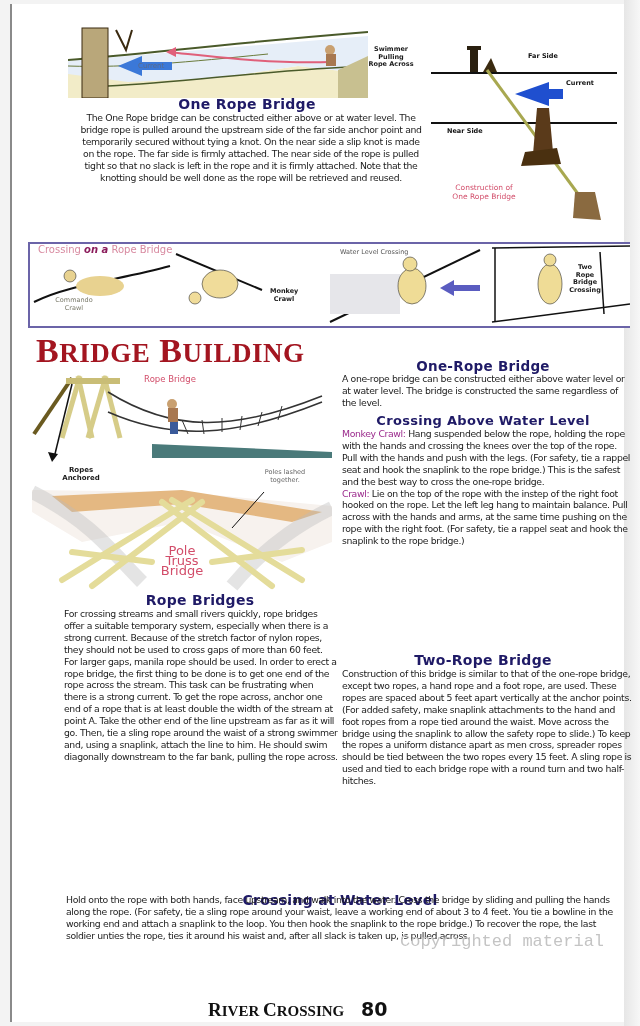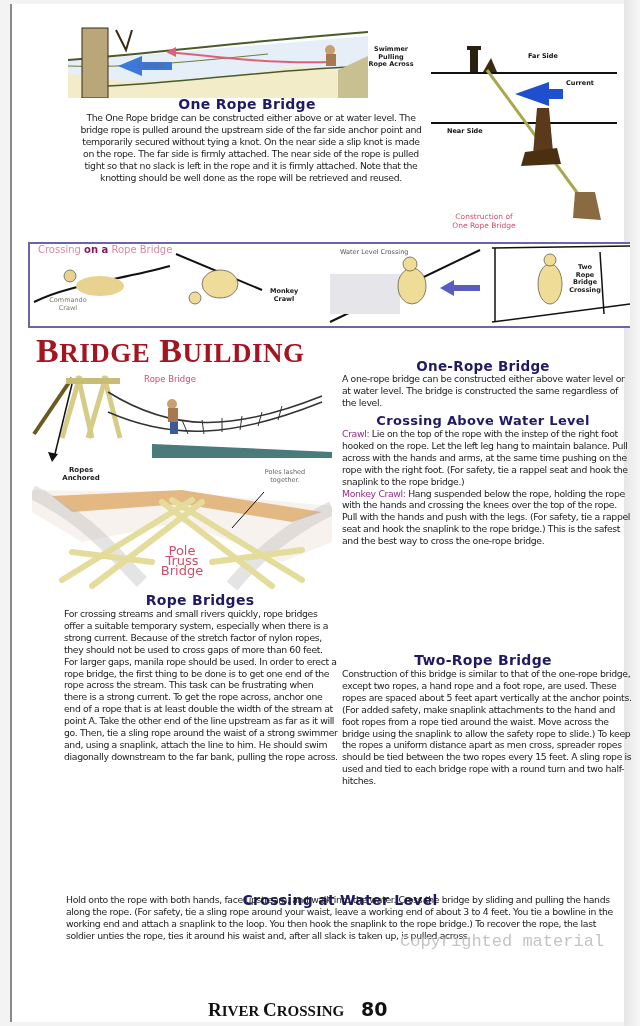--- a/index.html
+++ b/index.html
@@ -96,21 +96,21 @@
     <line x1="62" y1="28" x2="170" y2="175" stroke="#a8a850" stroke-width="3"></line>
     <polygon points="90,52 124,40 124,47 138,47 138,57 124,57 124,64" fill="#1f4fcf"></polygon>
     <path d="M112,66 L124,66 L128,110 L108,112 Z" fill="#5a3a1a"></path>
     <path d="M100,110 L132,106 L136,122 L96,124 Z" fill="#4a3010"></path>
     <path d="M150,150 L170,150 L176,178 L148,176 Z" fill="#8a6a40"></path>
   </svg>
 </div>
 <div class="abs" style="left:528px; top:52px; font-family:'DejaVu Sans',sans-serif; font-size:6.5px; font-weight:bold; color:#111;">Far Side</div>
 <div class="abs" style="left:566px; top:79px; font-family:'DejaVu Sans',sans-serif; font-size:6.5px; font-weight:bold; color:#111;">Current</div>
 <div class="abs" style="left:447px; top:127px; font-family:'DejaVu Sans',sans-serif; font-size:6.5px; font-weight:bold; color:#111;">Near Side</div>
-<div class="abs label-red" style="left:450px; top:184px; width:68px; font-size:7.5px; line-height:8.5px;margin-top:29px;">Construction of One Rope Bridge</div>
+<div class="abs label-red" style="left:450px; top:184px; width:68px; font-size:7.5px; line-height:8.5px;">Construction of One Rope Bridge</div>
 
 <div class="abs heading-blue" style="left:82px; top:96px; width:330px; font-size:14px;">One Rope Bridge</div>
 <div class="abs body-text" style="left:76px; top:112px; width:350px; text-align:center;">The One Rope bridge can be constructed either above or at water level. The bridge rope is pulled around the upstream side of the far side anchor point and temporarily secured without tying a knot. On the near side a slip knot is made on the rope. The far side is firmly attached. The near side of the rope is pulled tight so that no slack is left in the rope and it is firmly attached. Note that the knotting should be well done as the rope will be retrieved and reused.</div>
 
 <div class="strip">
   <svg width="600" height="82" viewBox="0 0 600 82" style="position:absolute;left:0;top:0;">
     <path d="M4,58 C40,40 90,36 140,22" stroke="#111" stroke-width="2" fill="none"></path>
     <ellipse cx="70" cy="42" rx="24" ry="10" fill="#e8d290"></ellipse>
     <circle cx="40" cy="32" r="6" fill="#e8d290" stroke="#333" stroke-width="0.6"></circle>
     <path d="M146,10 L232,46" stroke="#111" stroke-width="2"></path>
@@ -123,23 +123,23 @@
     <polygon points="410,44 424,36 424,41 450,41 450,47 424,47 424,52" fill="#5a5cc0"></polygon>
     <line x1="465" y1="4" x2="465" y2="78" stroke="#111" stroke-width="1.5"></line>
     <line x1="570" y1="8" x2="574" y2="70" stroke="#111" stroke-width="1.5"></line>
     <path d="M462,4 L600,2" stroke="#111" stroke-width="1.5"></path>
     <path d="M462,78 L600,60" stroke="#111" stroke-width="1.5"></path>
     <ellipse cx="520" cy="40" rx="12" ry="20" fill="#efdc96" stroke="#333" stroke-width="0.6"></ellipse>
     <circle cx="520" cy="16" r="6" fill="#efdc96" stroke="#333" stroke-width="0.6"></circle>
   </svg>
 </div>
 <div class="abs" style="left:38px; top:244px; font-family:'DejaVu Sans',sans-serif; font-size:10px; white-space:nowrap;">
-  <span style="color:#d88aa0;">Crossing </span><span style="color:#8a1a5a; font-weight:bold; text-align:right;">on a</span><span style="color:#d88aa0;"> Rope Bridge</span>
-</div>
-<div class="abs" style="left:48px; top:296px; width:40px; font-family:'DejaVu Sans',sans-serif; font-size:6.5px; color:#7a7a6a; text-align:center; line-height:8px;">Commando Crawl</div>
+  <span style="color:#d88aa0;">Crossing </span><span style="color:#8a1a5a; font-weight:bold; font-style:italic;text-align:right;">on a</span><span style="color:#d88aa0;"> Rope Bridge</span>
+</div>
+<div class="abs" style="left:54px; top:296px; width:40px; font-family:'DejaVu Sans',sans-serif; font-size:6.5px; color:#7a7a6a; text-align:center; line-height:8px;">Commando Crawl</div>
 <div class="abs label-black" style="left:270px; top:288px; width:28px;">Monkey Crawl</div>
 <div class="abs" style="left:340px; top:248px; font-family:'DejaVu Sans',sans-serif; font-size:6.5px; color:#555; white-space:nowrap;">Water Level Crossing</div>
 <div class="abs label-black" style="left:568px; top:264px; width:34px;">Two Rope Bridge Crossing</div>
 
 <div class="title-main">
   <span>B</span><span class="sc">RIDGE</span>
   <span>B</span><span class="sc">UILDING</span>
 </div>
 
 <div class="abs illus" style="left:32px; top:372px; width:300px; height:222px;">
@@ -182,22 +182,22 @@
 <div class="abs label-red" style="left:160px; top:546px; width:44px; font-size:13px; line-height:10px;">Pole Truss Bridge</div>
 
 <div class="abs heading-blue" style="left:60px; top:592px; width:280px; font-size:14px;">Rope Bridges</div>
 <div class="abs body-text" style="left:64px; top:608px; width:274px;">For crossing streams and small rivers quickly, rope bridges offer a suitable temporary system, especially when there is a strong current. Because of the stretch factor of nylon ropes, they should not be used to cross gaps of more than 60 feet. For larger gaps, manila rope should be used. In order to erect a rope bridge, the first thing to be done is to get one end of the rope across the stream. This task can be frustrating when there is a strong current. To get the rope across, anchor one end of a rope that is at least double the width of the stream at point A. Take the other end of the line upstream as far as it will go. Then, tie a sling rope around the waist of a strong swimmer and, using a snaplink, attach the line to him. He should swim diagonally downstream to the far bank, pulling the rope across.</div>
 
 <div class="abs heading-blue" style="left:340px; top:358px; width:286px; font-size:13.5px;">One-Rope Bridge</div>
 <div class="abs body-text" style="left:342px; top:373px; width:290px;">A one-rope bridge can be constructed either above water level or at water level. The bridge is constructed the same regardless of the level.</div>
 
 <div class="abs heading-blue" style="left:340px; top:413px; width:286px; font-size:13px;">Crossing Above Water Level</div>
 <div class="abs body-text" style="left:342px; top:428px; width:290px;">
+  <div><span class="term">Monkey Crawl:</span><span> Hang suspended below the rope, holding the rope with the hands and crossing the knees over the top of the rope. Pull with the hands and push with the legs. (For safety, tie a rappel seat and hook the snaplink to the rope bridge.) This is the safest and the best way to cross the one-rope bridge.</span></div>
   <div><span class="term">Crawl:</span><span> Lie on the top of the rope with the instep of the right foot hooked on the rope. Let the left leg hang to maintain balance. Pull across with the hands and arms, at the same time pushing on the rope with the right foot. (For safety, tie a rappel seat and hook the snaplink to the rope bridge.)</span></div>
-  <div><span class="term">Monkey Crawl:</span><span> Hang suspended below the rope, holding the rope with the hands and crossing the knees over the top of the rope. Pull with the hands and push with the legs. (For safety, tie a rappel seat and hook the snaplink to the rope bridge.) This is the safest and the best way to cross the one-rope bridge.</span></div>
 </div>
 
 <div class="abs heading-blue" style="left:340px; top:652px; width:286px; font-size:14px;">Two-Rope Bridge</div>
 <div class="abs body-text" style="left:342px; top:668px; width:290px;">Construction of this bridge is similar to that of the one-rope bridge, except two ropes, a hand rope and a foot rope, are used. These ropes are spaced about 5 feet apart vertically at the anchor points. (For added safety, make snaplink attachments to the hand and foot ropes from a rope tied around the waist. Move across the bridge using the snaplink to allow the safety rope to slide.) To keep the ropes a uniform distance apart as men cross, spreader ropes should be tied between the two ropes every 15 feet. A sling rope is used and tied to each bridge rope with a round turn and two half-hitches.</div>
 
 <div class="abs heading-blue" style="left:60px; top:878px; width:560px; font-size:14px;margin-top:14px;">Crossing at Water Level</div>
 <div class="abs body-text" style="left:66px; top:894px; width:550px;">Hold onto the rope with both hands, face upstream, and walk into the water. Cross the bridge by sliding and pulling the hands along the rope. (For safety, tie a sling rope around your waist, leave a working end of about 3 to 4 feet. You tie a bowline in the working end and attach a snaplink to the loop. You then hook the snaplink to the rope bridge.) To recover the rope, the last soldier unties the rope, ties it around his waist and, after all slack is taken up, is pulled across.</div>
 
 <div class="watermark">Copyrighted material</div>
 <div class="footer">

